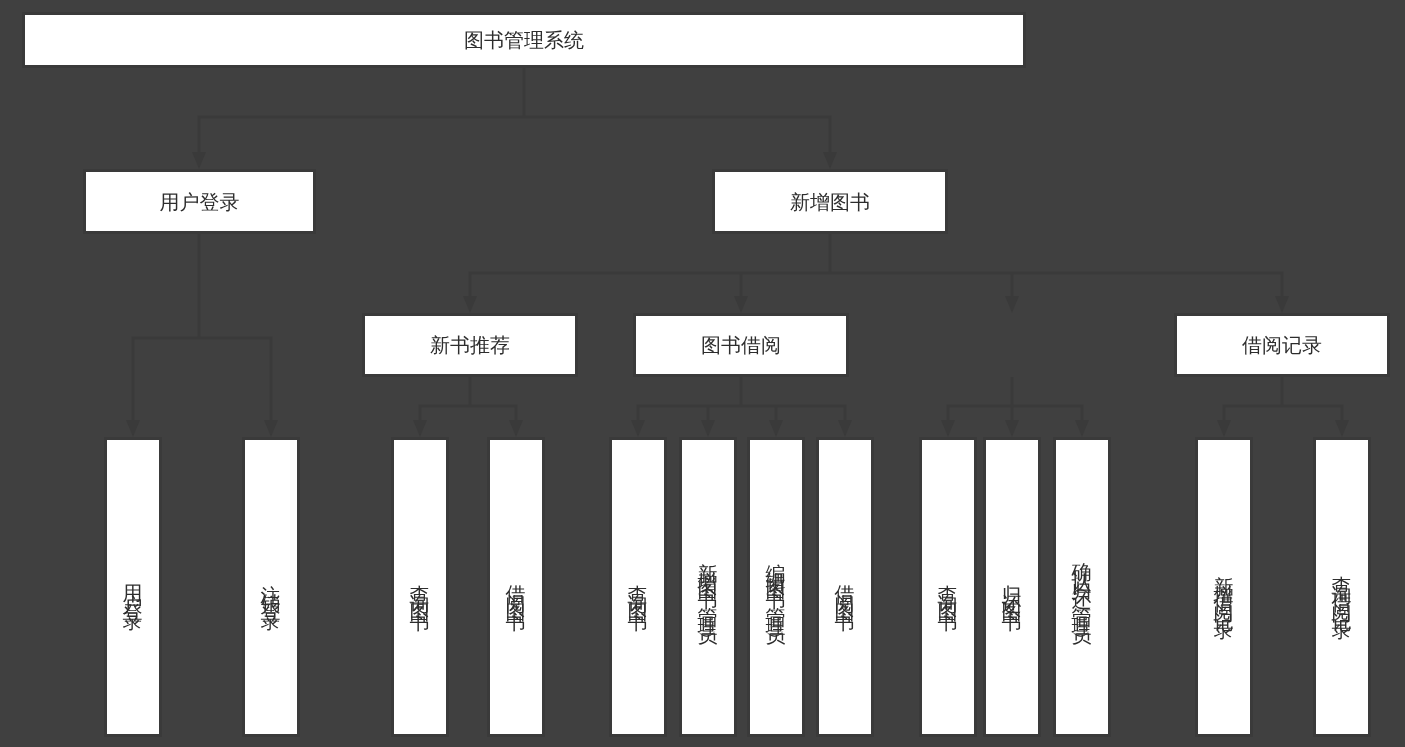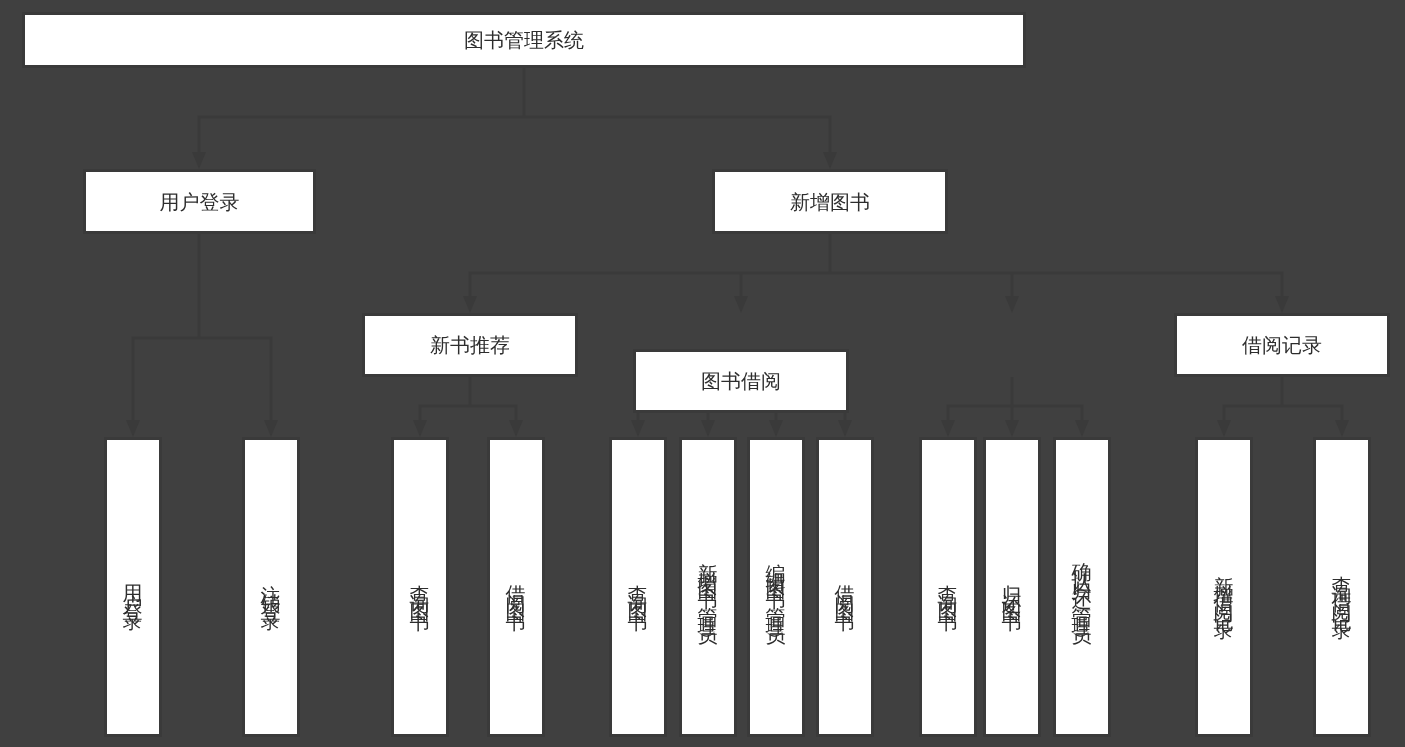--- a/index.html
+++ b/index.html
@@ -44,21 +44,21 @@
     white-space: nowrap;
   }
   
   .n-root   { left: 22px;   top: 12px;  width: 1004px; height: 56px; }
   
   .n-login  { left: 83px;   top: 169px; width: 233px;  height: 65px; }
   .n-mgmt   { left: 712px;  top: 169px; width: 236px;  height: 65px; }
   
   .lvl3     { top: 313px; height: 64px; width: 216px; }
   .n-newrec { left: 362px; }
-  .n-borrow { left: 633px; margin-top: 36px; }
+  .n-borrow { left: 633px; }
   .n-cur    { left: 904px; }
   .n-hist   { left: 1174px; }
   
   .lvl4     { top: 437px; height: 300px; width: 58px; }
   .n-l1 { left: 104px; }
   .n-l2 { left: 242px; }
   .n-r1 { left: 391px; }
   .n-r2 { left: 487px; }
   .n-b1 { left: 609px; }
   .n-b2 { left: 679px; }

